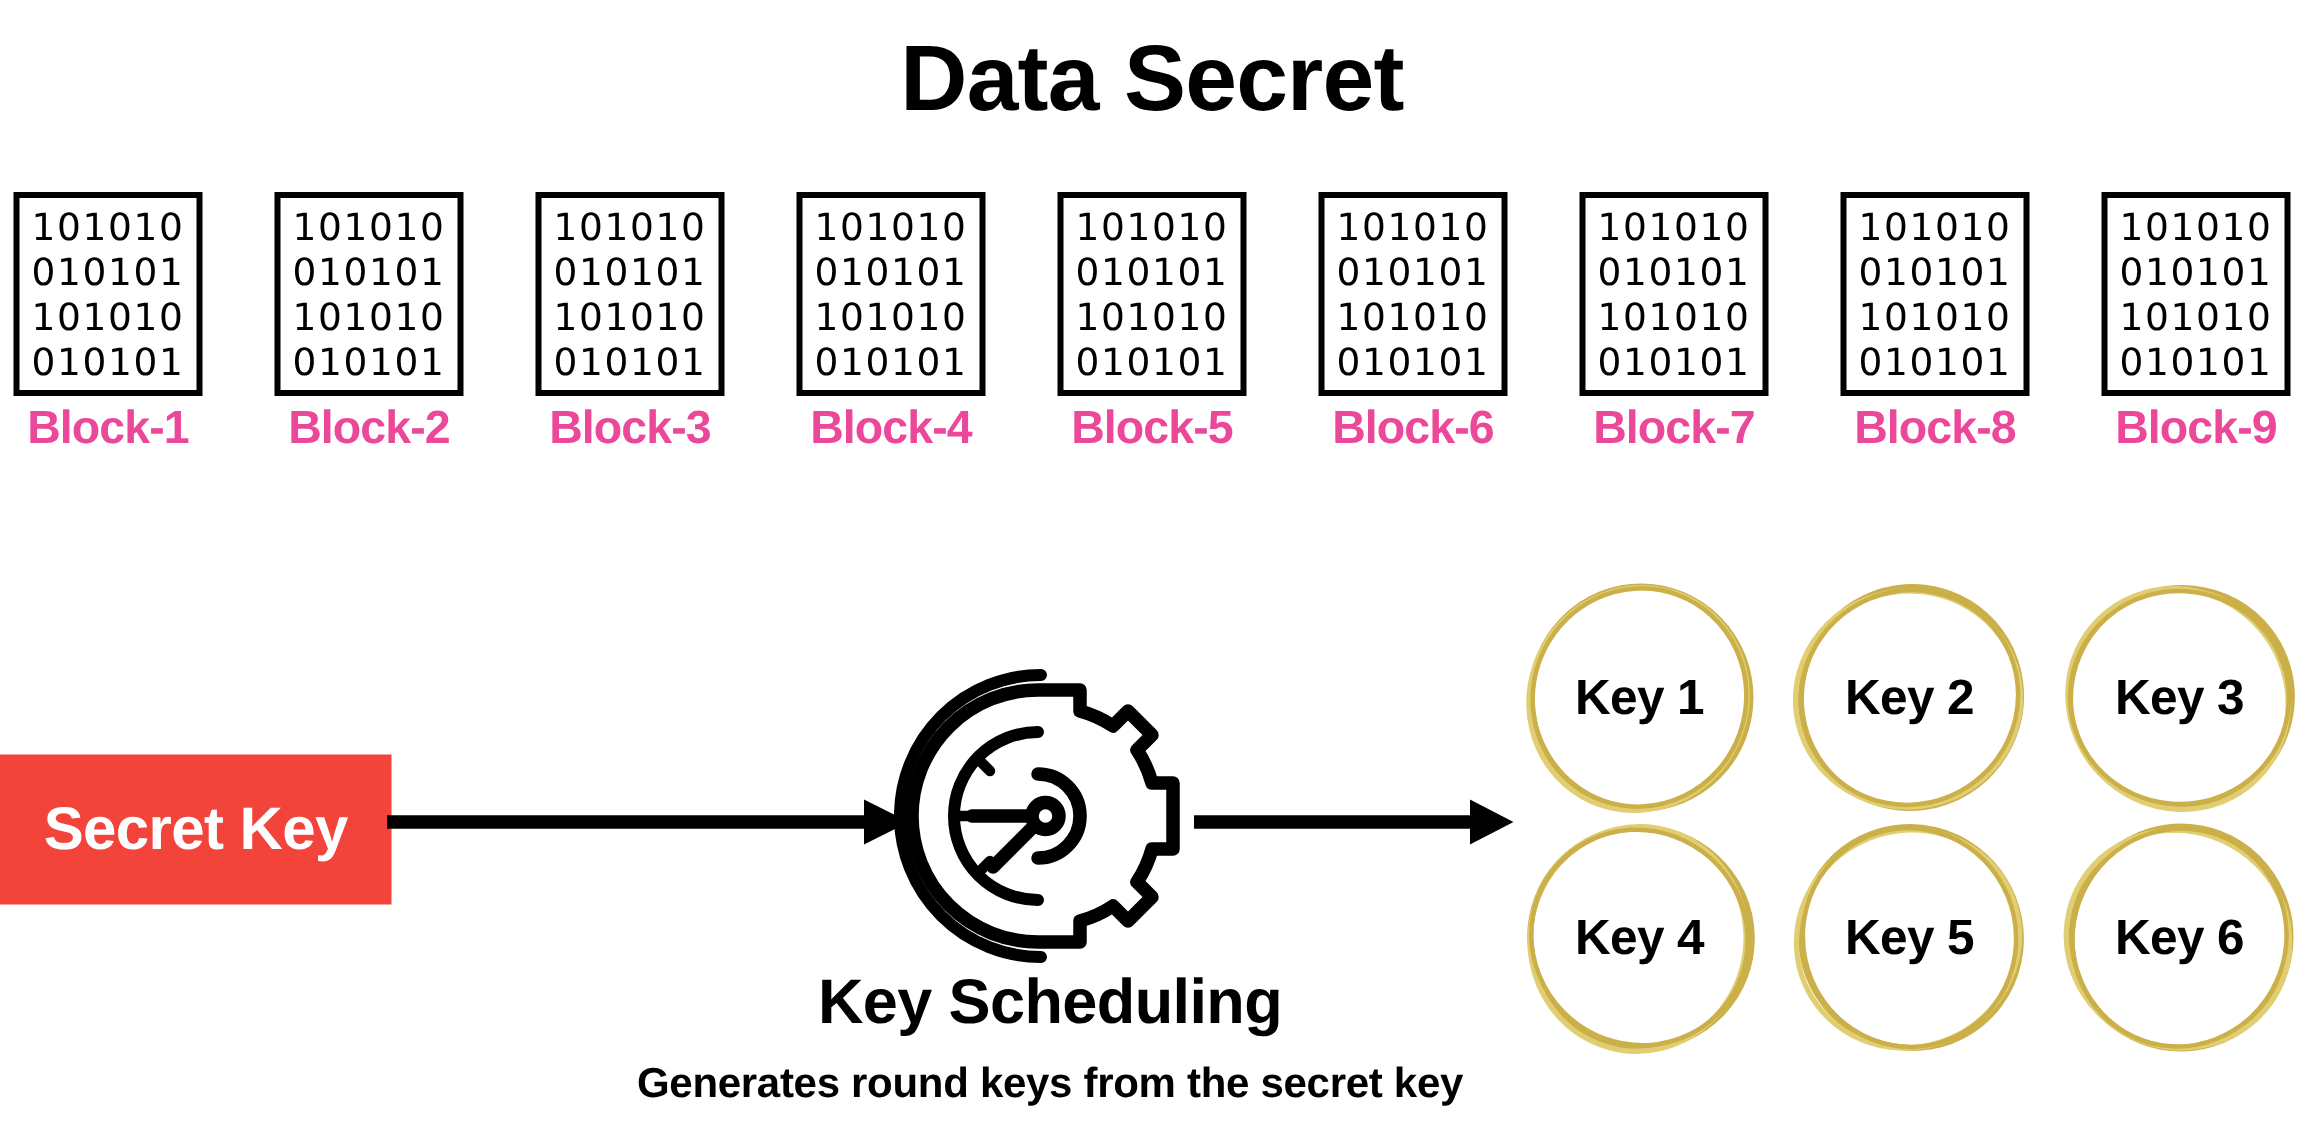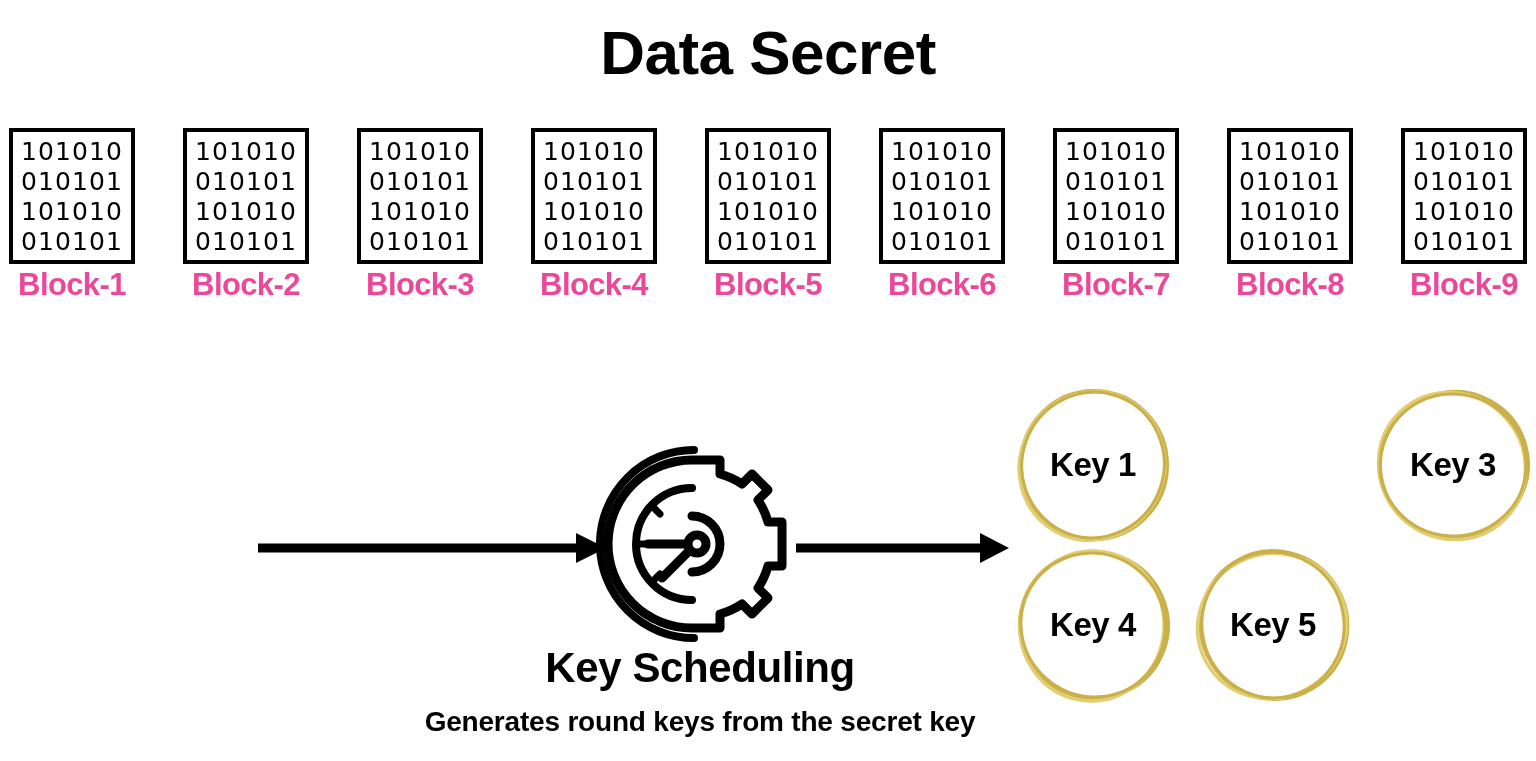--- a/index.html
+++ b/index.html
@@ -517,20 +517,23 @@
             <span class="bit">0</span>
             <span class="bit">1</span>
             <span class="bit">0</span>
             <span class="bit">1</span>
           </div>
         </div>
         <div class="block-label">Block-9</div>
       </div>
     </div>
 
+  <div id="secret-key-box">
+    <span id="secret-key-label">Secret Key</span>
+  </div>
 
   <svg class="arrow-svg" id="arrow-1" width="350" height="40" viewBox="0 0 350 40">
     <line x1="0" y1="20" x2="322" y2="20" stroke="#000" stroke-width="9"></line>
     <polygon points="318,5 348,20 318,35" fill="#000"></polygon>
   </svg>
 
   <svg id="ks-icon" viewBox="0 0 208 208">
     <g fill="none" stroke="#000" stroke-width="9" stroke-linecap="round" stroke-linejoin="round">
 
       <path d="M 98 10 A 94 94 0 1 0 98 198" stroke-width="8"></path>
@@ -570,20 +573,28 @@
 
   <div id="keys-grid">
       <div class="key-circle" style="left: 0px; top: 0px;">
         <svg width="166" height="166" viewBox="0 0 166 166">
           <ellipse cx="84" cy="83" rx="73" ry="74" fill="none" stroke="#CBB04A" stroke-width="4" transform="rotate(0 84 83)"></ellipse>
           <ellipse cx="82" cy="84" rx="75" ry="72" fill="none" stroke="#E2CE72" stroke-width="3.5" transform="rotate(120 82 84)"></ellipse>
           <ellipse cx="83" cy="83" rx="71" ry="73" fill="none" stroke="#CBB04A" stroke-width="3" transform="rotate(200 83 83)"></ellipse>
         </svg>
         <div class="key-label">Key 1</div>
       </div>
+      <div class="key-circle" style="left: 180px; top: 0px;">
+        <svg width="166" height="166" viewBox="0 0 166 166">
+          <ellipse cx="84" cy="83" rx="73" ry="74" fill="none" stroke="#CBB04A" stroke-width="4" transform="rotate(37 84 83)"></ellipse>
+          <ellipse cx="82" cy="84" rx="75" ry="72" fill="none" stroke="#E2CE72" stroke-width="3.5" transform="rotate(173 82 84)"></ellipse>
+          <ellipse cx="83" cy="83" rx="71" ry="73" fill="none" stroke="#CBB04A" stroke-width="3" transform="rotate(237 83 83)"></ellipse>
+        </svg>
+        <div class="key-label">Key 2</div>
+      </div>
       <div class="key-circle" style="left: 360px; top: 0px;">
         <svg width="166" height="166" viewBox="0 0 166 166">
           <ellipse cx="84" cy="83" rx="73" ry="74" fill="none" stroke="#CBB04A" stroke-width="4" transform="rotate(74 84 83)"></ellipse>
           <ellipse cx="82" cy="84" rx="75" ry="72" fill="none" stroke="#E2CE72" stroke-width="3.5" transform="rotate(226 82 84)"></ellipse>
           <ellipse cx="83" cy="83" rx="71" ry="73" fill="none" stroke="#CBB04A" stroke-width="3" transform="rotate(274 83 83)"></ellipse>
         </svg>
         <div class="key-label">Key 3</div>
       </div>
       <div class="key-circle" style="left: 0px; top: 160px;">
         <svg width="166" height="166" viewBox="0 0 166 166">
@@ -594,15 +605,23 @@
         <div class="key-label">Key 4</div>
       </div>
       <div class="key-circle" style="left: 180px; top: 160px;">
         <svg width="166" height="166" viewBox="0 0 166 166">
           <ellipse cx="84" cy="83" rx="73" ry="74" fill="none" stroke="#CBB04A" stroke-width="4" transform="rotate(148 84 83)"></ellipse>
           <ellipse cx="82" cy="84" rx="75" ry="72" fill="none" stroke="#E2CE72" stroke-width="3.5" transform="rotate(332 82 84)"></ellipse>
           <ellipse cx="83" cy="83" rx="71" ry="73" fill="none" stroke="#CBB04A" stroke-width="3" transform="rotate(348 83 83)"></ellipse>
         </svg>
         <div class="key-label">Key 5</div>
       </div>
+      <div class="key-circle" style="left: 360px; top: 160px;">
+        <svg width="166" height="166" viewBox="0 0 166 166">
+          <ellipse cx="84" cy="83" rx="73" ry="74" fill="none" stroke="#CBB04A" stroke-width="4" transform="rotate(185 84 83)"></ellipse>
+          <ellipse cx="82" cy="84" rx="75" ry="72" fill="none" stroke="#E2CE72" stroke-width="3.5" transform="rotate(25 82 84)"></ellipse>
+          <ellipse cx="83" cy="83" rx="71" ry="73" fill="none" stroke="#CBB04A" stroke-width="3" transform="rotate(25 83 83)"></ellipse>
+        </svg>
+        <div class="key-label">Key 6</div>
+      </div>
     </div>
 
 </div>
 
 </body></html>

